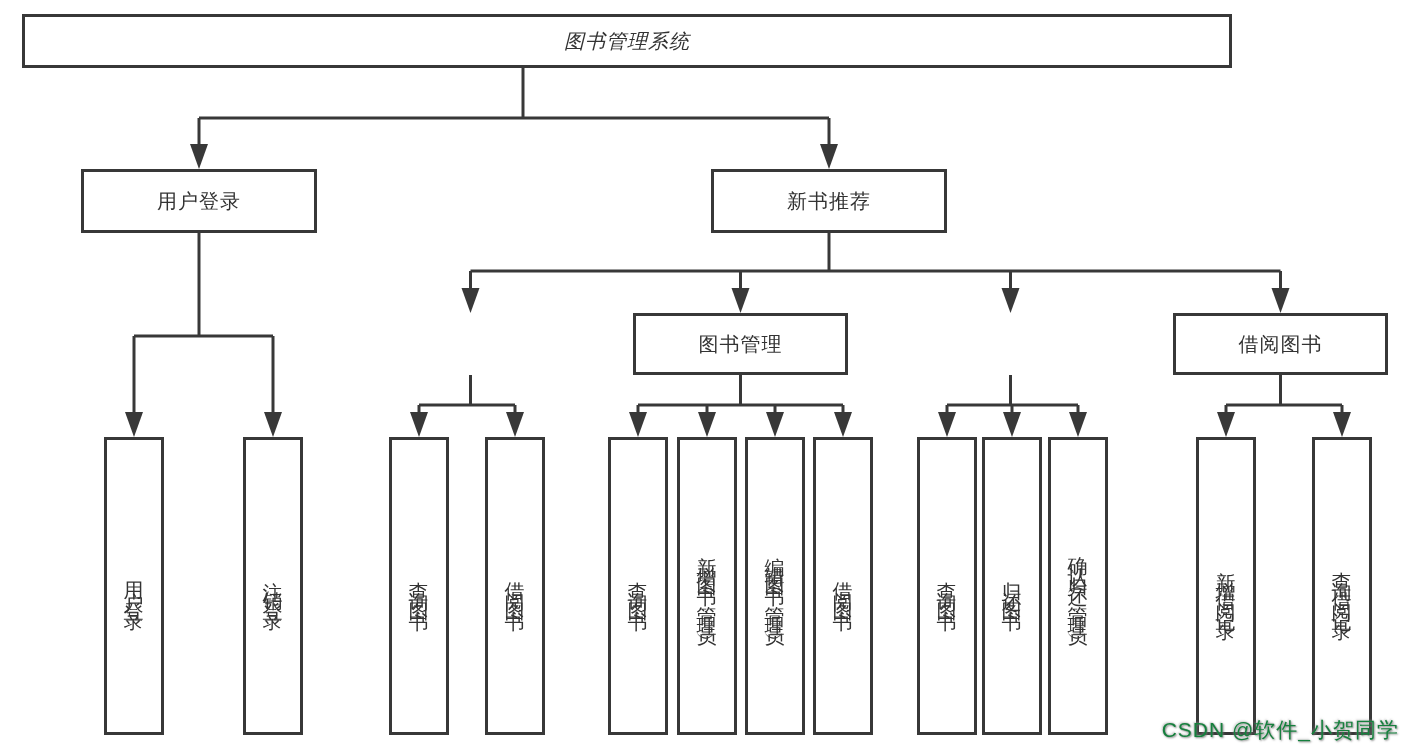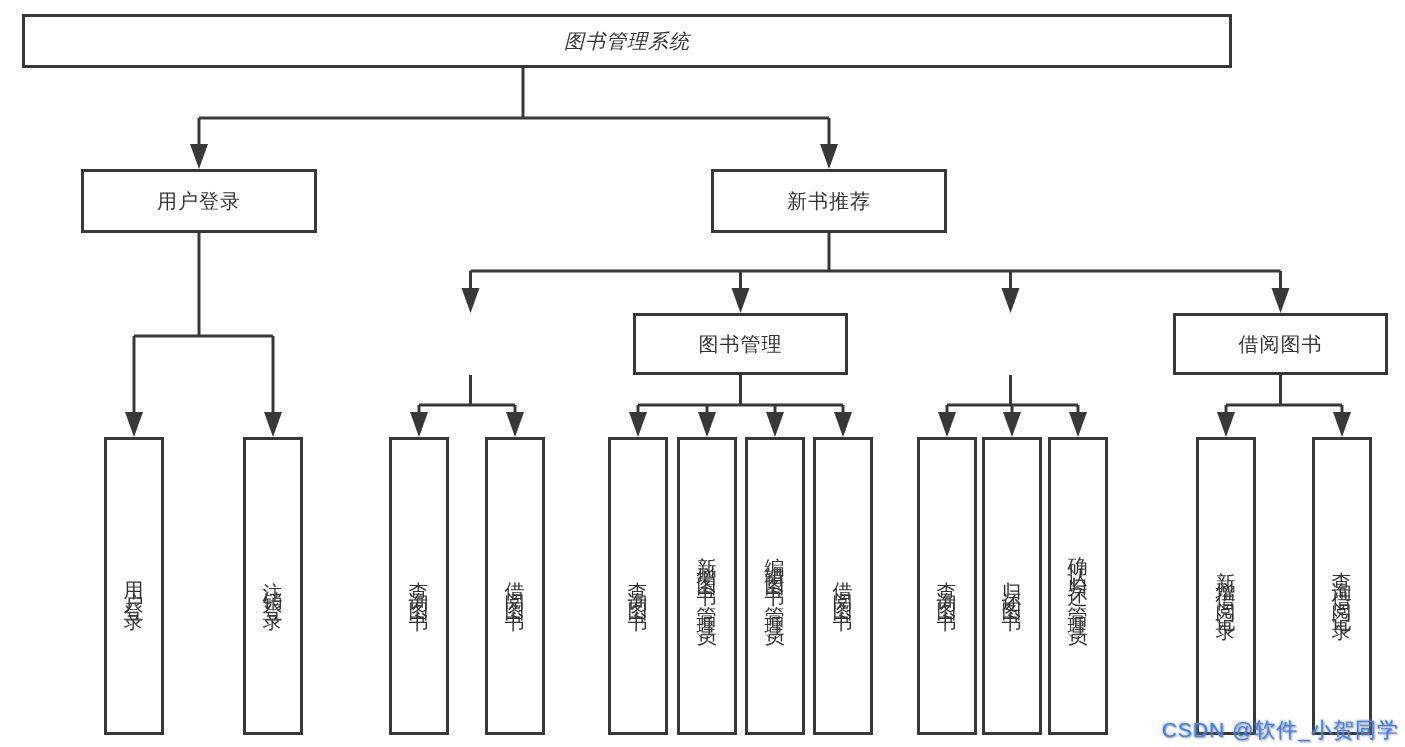--- a/index.html
+++ b/index.html
@@ -40,21 +40,21 @@
     line-height: 1;
     letter-spacing: 10px;
     white-space: nowrap;
   }
   .watermark {
     position: absolute;
     right: 6px;
     bottom: 3px;
     font-size: 21px;
     letter-spacing: 1px;
-    color: #3b82f6;
+    color: #15803d;
     text-shadow: 1px 1px 2px rgba(110,110,110,0.85), -1px -1px 2px rgba(150,150,150,0.5);
     z-index: 10;
   }
   svg path { stroke: #383838; stroke-width: 3; fill: none; }
   svg polygon { fill: #383838; stroke: none; }
 </style>
 </head>
 <body>
 
 <div class="canvas">

